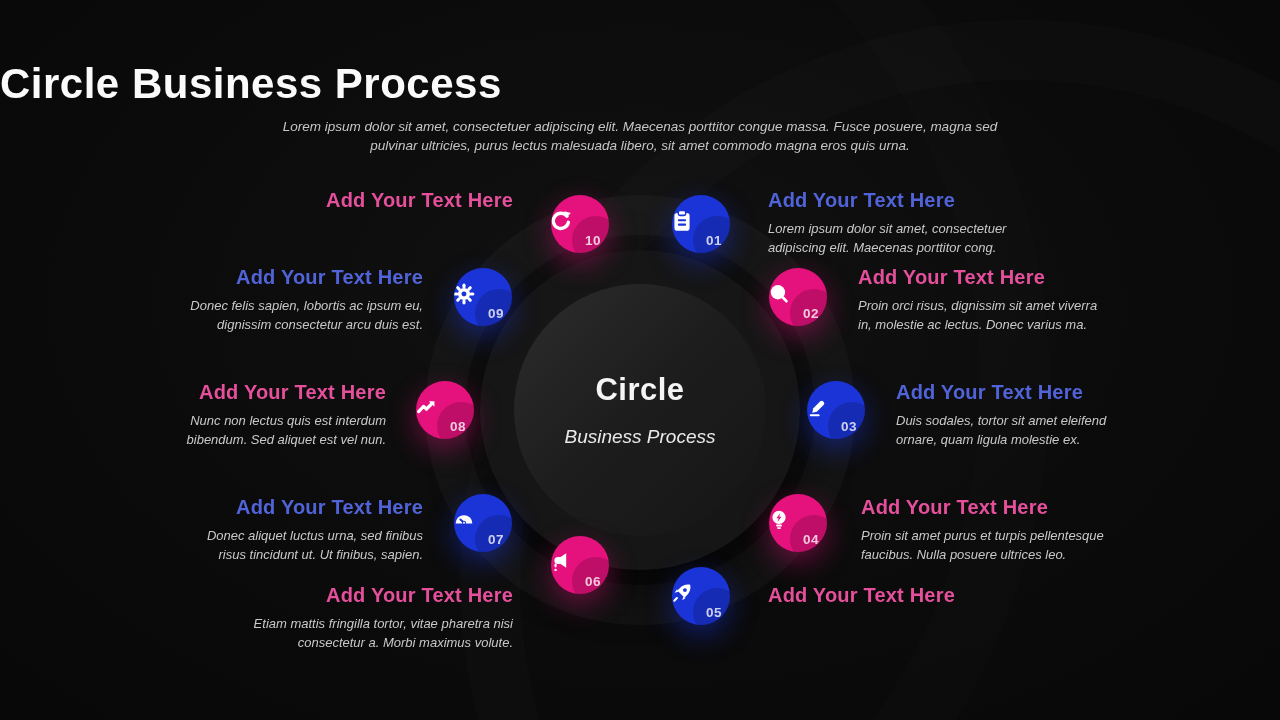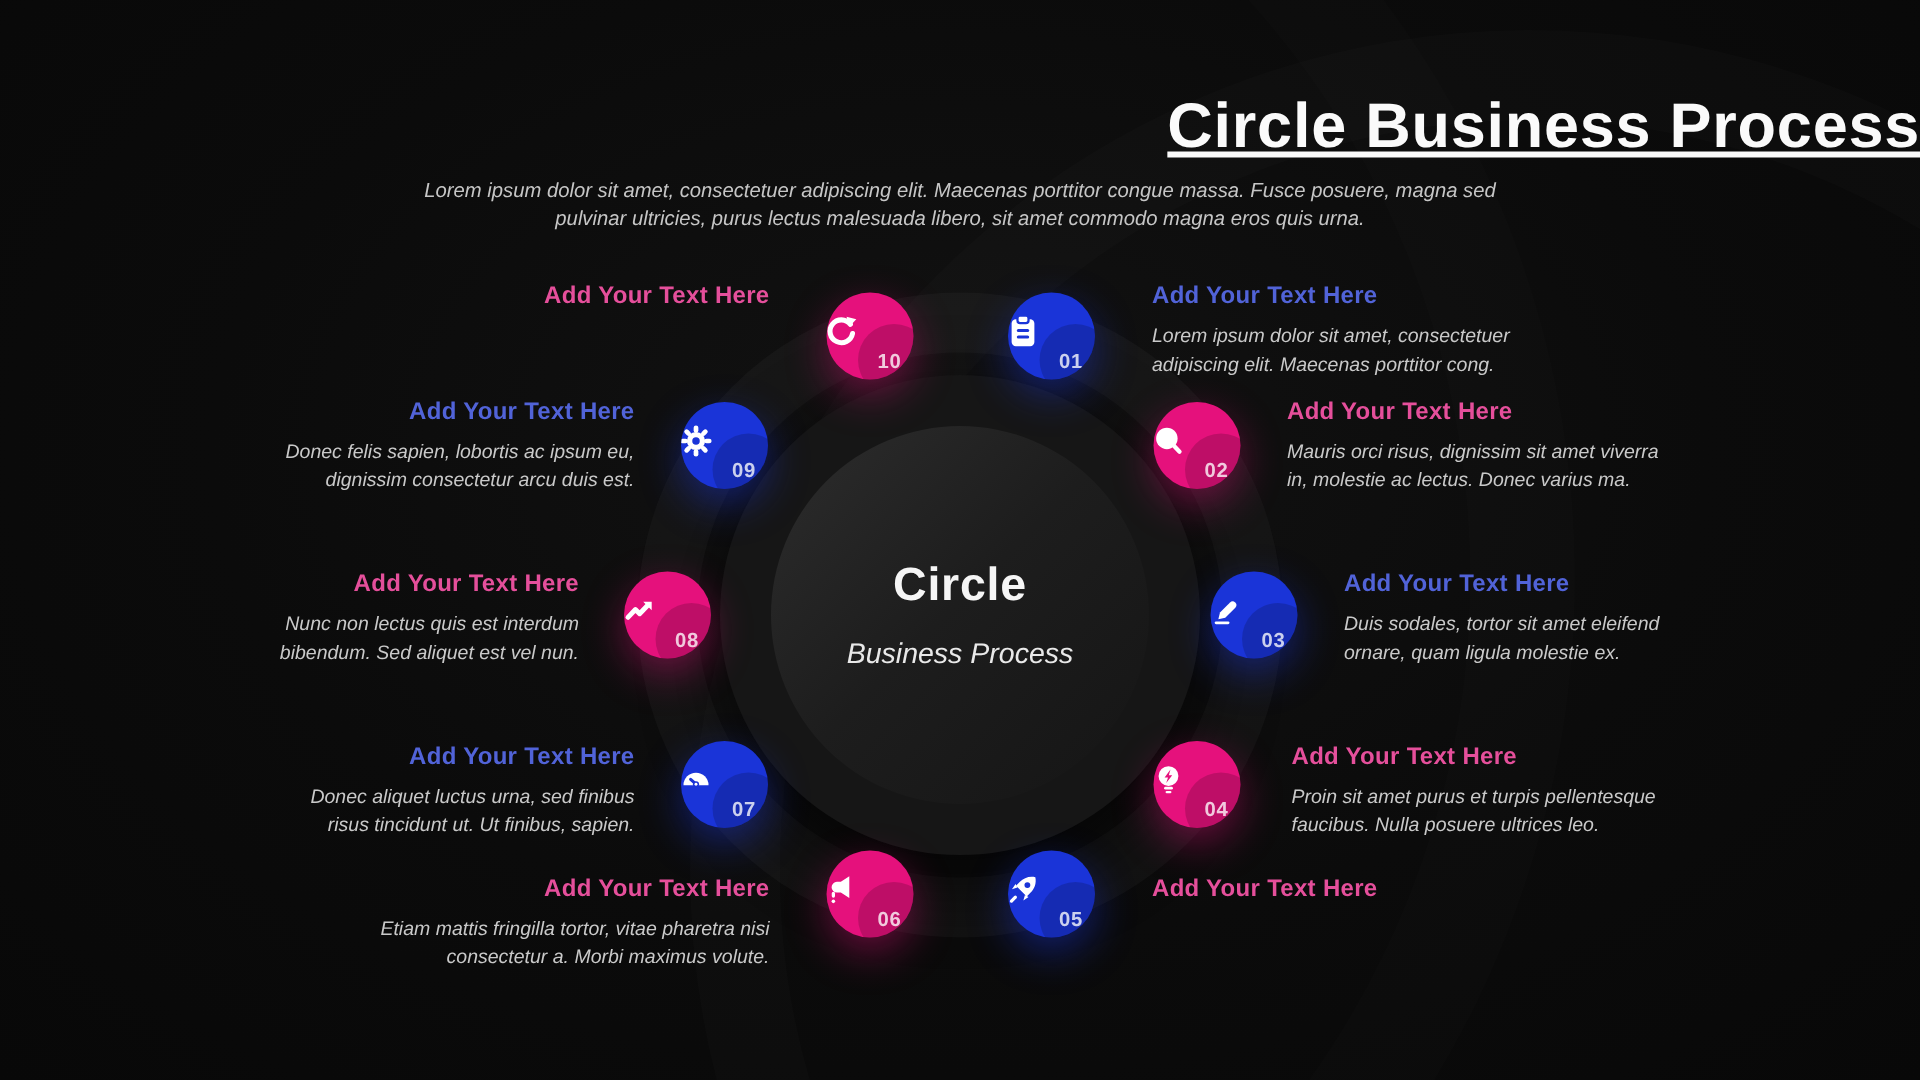--- a/index.html
+++ b/index.html
@@ -5,22 +5,22 @@
   html,body{margin:0;padding:0;background:#000;}
   #slide{
     position:relative;width:1280px;height:720px;overflow:hidden;
     background:radial-gradient(ellipse at 50% 42%, #121212 0%, #0b0b0b 55%, #080808 100%);
     font-family:"Liberation Sans", sans-serif;
   }
   .deco{position:absolute;border-radius:50%;pointer-events:none;}
   .deco-a{width:1150px;height:1150px;border:70px solid rgba(255,255,255,0.012);left:-240px;top:-260px;}
   .deco-b{width:1000px;height:1000px;border:60px solid rgba(255,255,255,0.015);right:-300px;bottom:-420px;}
 
-  .title{position:absolute;left:0;right:0;top:60px;text-align:right;color:#fafafa;
-    font-size:42px;font-weight:700;letter-spacing:.5px;margin:0;text-decoration:underline;}
+  .title{position:absolute;left:0;right:0;top:60px;text-align:left;color:#fafafa;
+    font-size:42px;font-weight:700;letter-spacing:.5px;margin:0;}
   .subtitle{position:absolute;left:260px;top:117px;width:760px;text-align:center;color:#c6c6c6;
     font-size:13.5px;font-style:italic;line-height:19px;margin:0;}
 
   .orbit-ring{position:absolute;left:425px;top:195px;width:430px;height:430px;border-radius:50%;
     border:40px solid rgba(255,255,255,0.03);box-sizing:border-box;}
   .center-ring{position:absolute;left:480px;top:250px;width:320px;height:320px;border-radius:50%;
     background:#161616;box-shadow:0 18px 50px rgba(0,0,0,.6);}
   .center-disc{position:absolute;left:514px;top:284px;width:252px;height:252px;border-radius:50%;
     background:linear-gradient(135deg,#2d2d2d 0%,#1d1d1d 48%,#151515 100%);
     display:flex;flex-direction:column;align-items:center;justify-content:center;gap:12px;}
@@ -34,21 +34,21 @@
   .badge::after{content:"";position:absolute;width:48px;height:48px;border-radius:50%;
     background:rgba(0,0,0,.17);right:-11px;bottom:-11px;}
   .badge .icon{display:block;transform:translate(-3px,-3px);}
   .badge .icon svg{display:block;}
   .badge .num{position:absolute;right:8px;bottom:5px;z-index:2;color:rgba(255,255,255,.78);
     font-size:13.5px;font-weight:700;letter-spacing:.5px;}
 
   .textblock{position:absolute;z-index:2;}
   .textblock.r{text-align:right;}
   .textblock.l{text-align:left;}
-  .heading{font-size:16px;font-weight:700;letter-spacing:.2px;margin:0 0 7px 0;}
+  .heading{font-size:20px;font-weight:700;letter-spacing:.2px;margin:0 0 7px 0;}
   .heading.pink{color:#e54f9b;}
   .heading.blue{color:#5163d8;}
   .body{color:#c9c9c9;font-size:13px;font-style:italic;line-height:19px;margin:0;}
 </style>
 </head>
 <body>
 
 <div id="slide">
   <div class="deco deco-a"></div>
   <div class="deco deco-b"></div>
@@ -107,21 +107,21 @@
     <span class="icon">
         <svg viewBox="0 0 24 24" width="26" height="26">
           <path d="M19.6 4.4 c-3.9-.8-7.2.6-9.5 2.9 L7.7 9.7 l6.6 6.6 2.4-2.4 c2.3-2.3 3.7-5.6 2.9-9.5 Z" fill="#fff"></path>
           <circle cx="14.7" cy="9.3" r="1.8" style="fill:var(--bg)"></circle>
           <path d="M8.6 10.8 l-3.4 1 2.2-3.2 Z M13.2 15.4 l-1 3.4 3.2-2.2 Z" fill="#fff"></path>
           <line x1="4.9" y1="19.1" x2="7.3" y2="16.7" stroke="#fff" stroke-width="2" stroke-linecap="round"></line>
         </svg>
       </span>
     <span class="num">05</span>
   </div>
-  <div class="badge pink" style="left:551px;top:567px;">
+  <div class="badge pink" style="left:551px;top:536px;">
     <span class="icon">
         <svg viewBox="0 0 24 24" width="26" height="26">
           <path d="M16.8 3.9 v13.4 l-5.2-3.4 H9.2 a3.1 3.1 0 0 1 0-6.6 h2.4 Z" fill="#fff"></path>
           <rect x="6" y="13.4" width="2" height="3.6" rx="1" fill="#fff"></rect>
           <circle cx="7" cy="19.3" r="1.1" fill="#fff"></circle>
         </svg>
       </span>
     <span class="num">06</span>
   </div>
   <div class="badge blue" style="left:454px;top:494px;">
@@ -172,21 +172,21 @@
       </span>
     <span class="num">10</span>
   </div>
 
   <div class="textblock l" style="left:768px;top:189px;width:250px;">
     <h3 class="heading blue">Add Your Text Here</h3>
     <p class="body">Lorem ipsum dolor sit amet, consectetuer adipiscing elit. Maecenas porttitor cong.</p>
   </div>
   <div class="textblock l" style="left:858px;top:266px;width:255px;">
     <h3 class="heading pink">Add Your Text Here</h3>
-    <p class="body">Mauris orci risus, dignissim sit amet viverra in, molestie ac lectus. Donec varius ma.</p>
+    <p class="body">Proin orci risus, dignissim sit amet viverra in, molestie ac lectus. Donec varius ma.</p>
   </div>
   <div class="textblock l" style="left:896px;top:381px;width:225px;">
     <h3 class="heading blue">Add Your Text Here</h3>
     <p class="body">Duis sodales, tortor sit amet eleifend ornare, quam ligula molestie ex.</p>
   </div>
   <div class="textblock l" style="left:861px;top:496px;width:255px;">
     <h3 class="heading pink">Add Your Text Here</h3>
     <p class="body">Proin sit amet purus et turpis pellentesque faucibus. Nulla posuere ultrices leo.</p>
   </div>
   <div class="textblock l" style="left:768px;top:584px;width:250px;">

